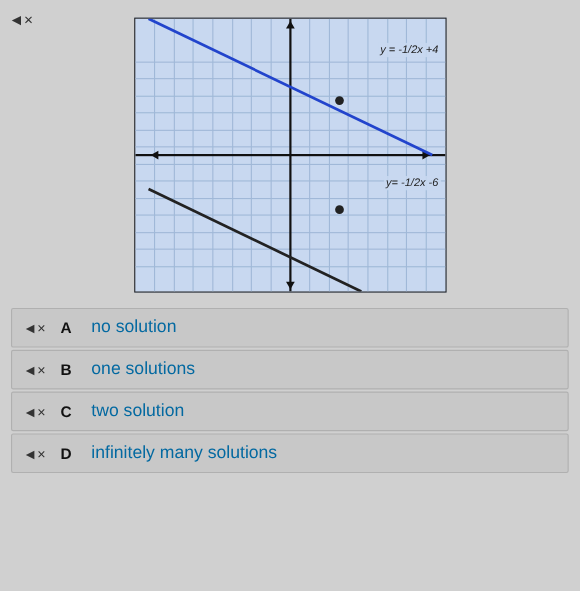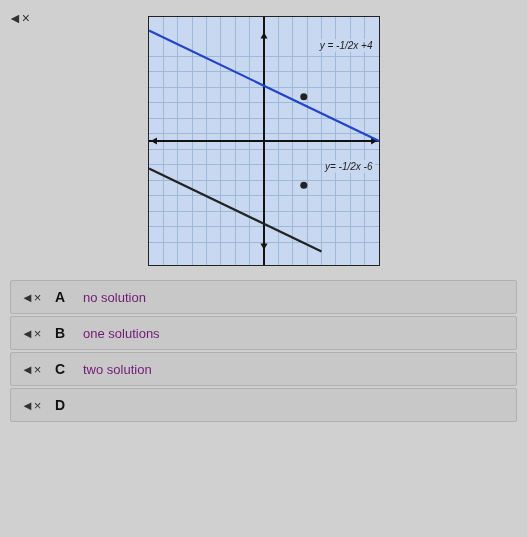--- a/index.html
+++ b/index.html
@@ -27,21 +27,21 @@
       color: #333;
     }
     .graph-container {
       display: flex;
       justify-content: center;
       margin-top: 6px;
       margin-bottom: 14px;
     }
     .graph-wrapper {
       position: relative;
-      width: 232px;
+      width: 284px;
       height: 250px;
       background: #c8d8f0;
       border: 1.5px solid #222;
       overflow: hidden;
     }
     
     .grid-h, .grid-v {
       position: absolute;
       background: #a0b8d8;
     }
@@ -91,22 +91,22 @@
       align-items: center;
       gap: 2px;
     }
     .option-letter {
       font-weight: bold;
       font-size: 14px;
       min-width: 16px;
       color: #111;
     }
     .option-label {
-      font-size: 13px;
-      color: #701a75;
+      font-size: 16px;
+      color: #0369a1;
     }
     .label-tag {
       position: absolute;
       font-size: 10px;
       color: #222;
       background: rgba(200,216,240,0.85);
       padding: 1px 2px;
       font-style: italic;
       white-space: nowrap;
     }
@@ -203,17 +203,18 @@
       </span>
       <span class="option-letter">C</span>
       <span class="option-label">two solution</span>
     </li>
 
     <li class="option-item">
       <span class="option-audio">
         <span>◄×</span>
       </span>
       <span class="option-letter">D</span>
+      <span class="option-label">infinitely many solutions</span>
     </li>
 
   </ul>
 
 </div>
 
 </body></html>

